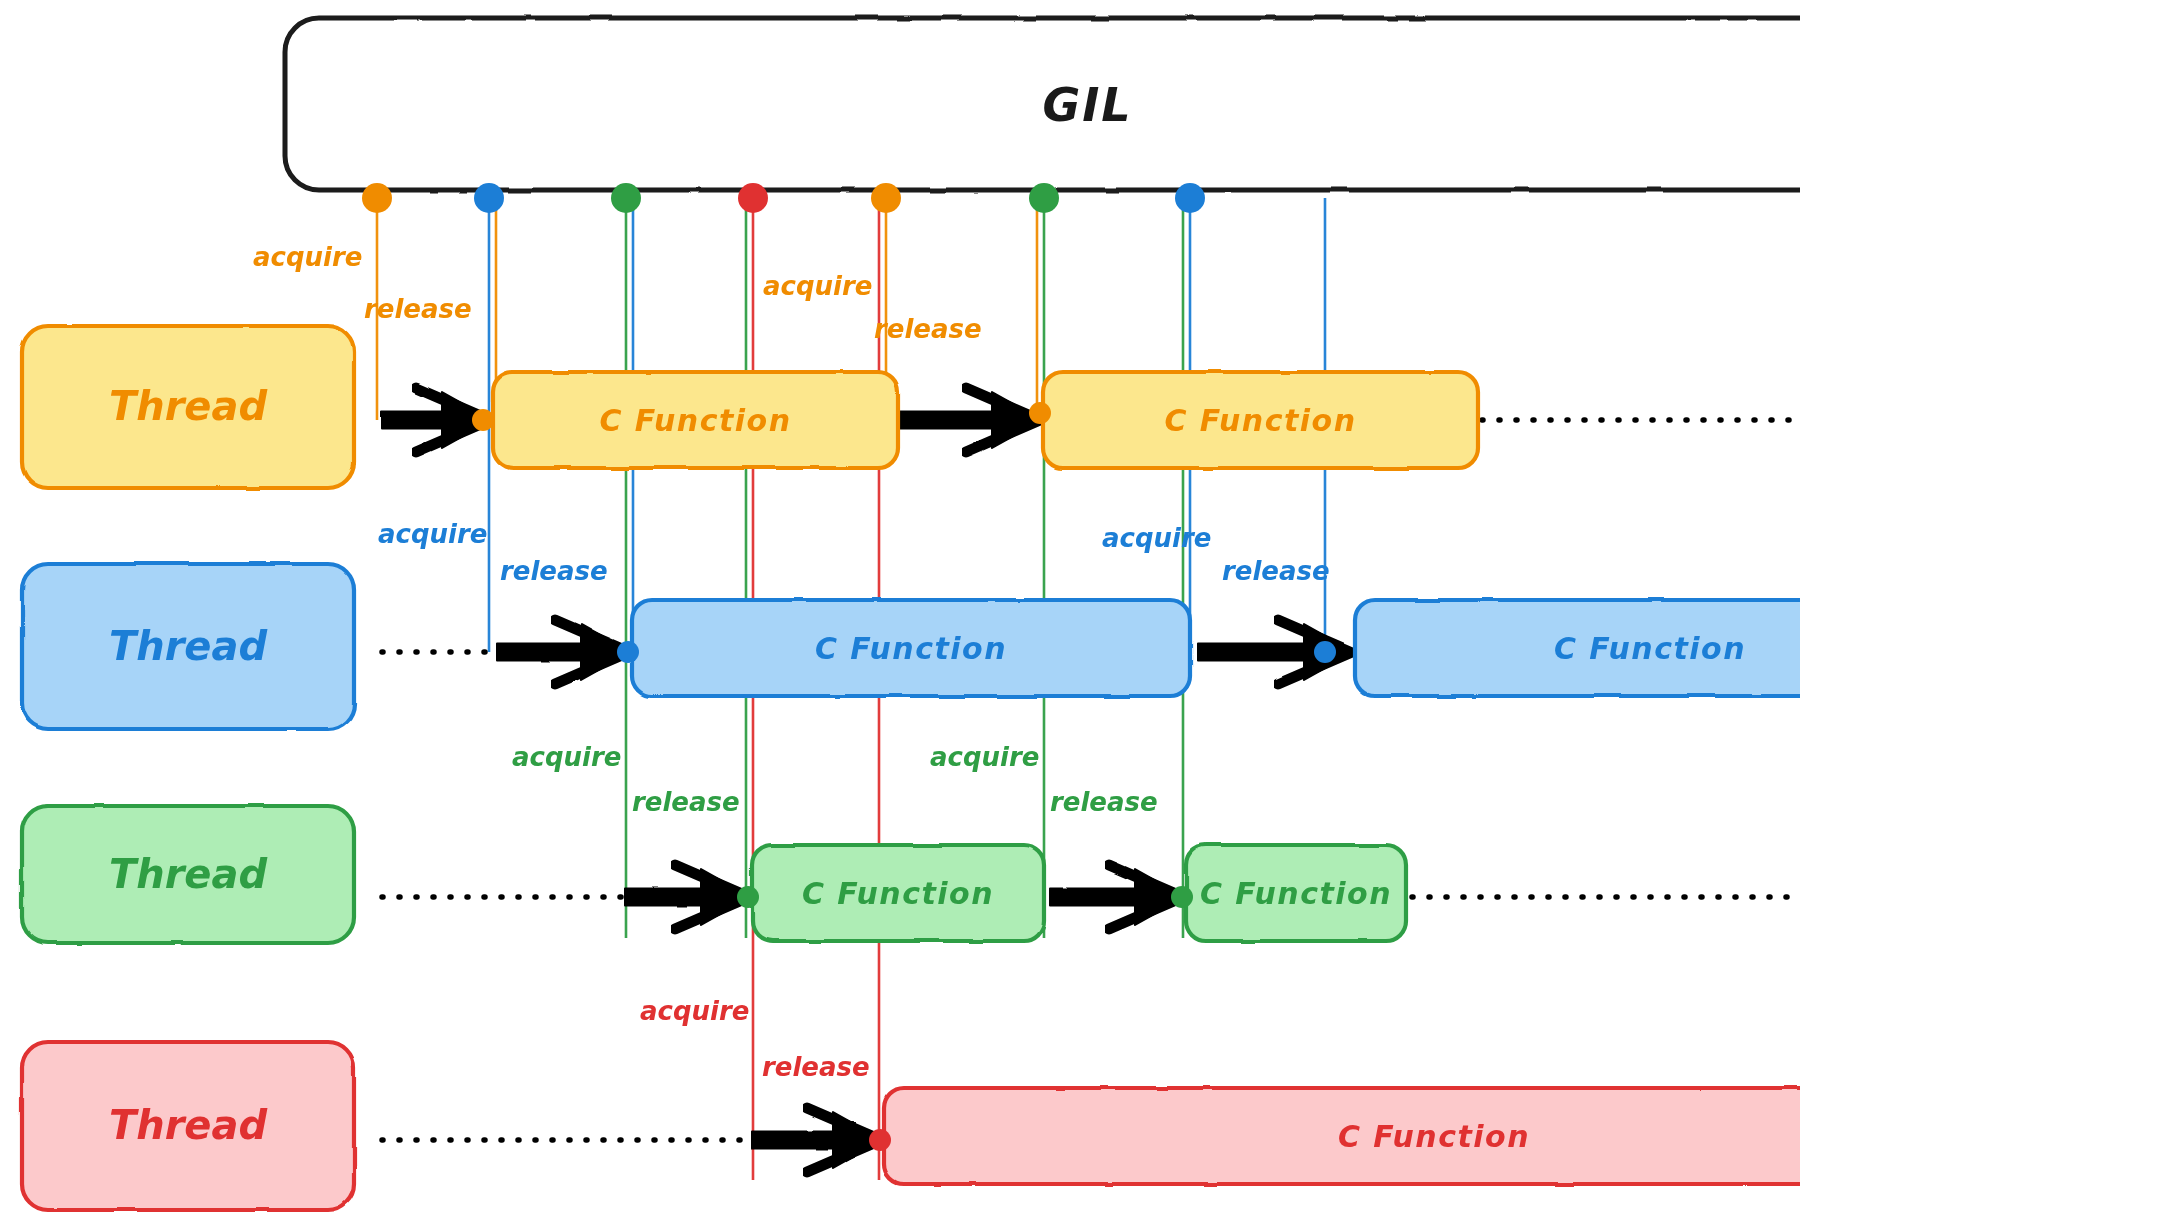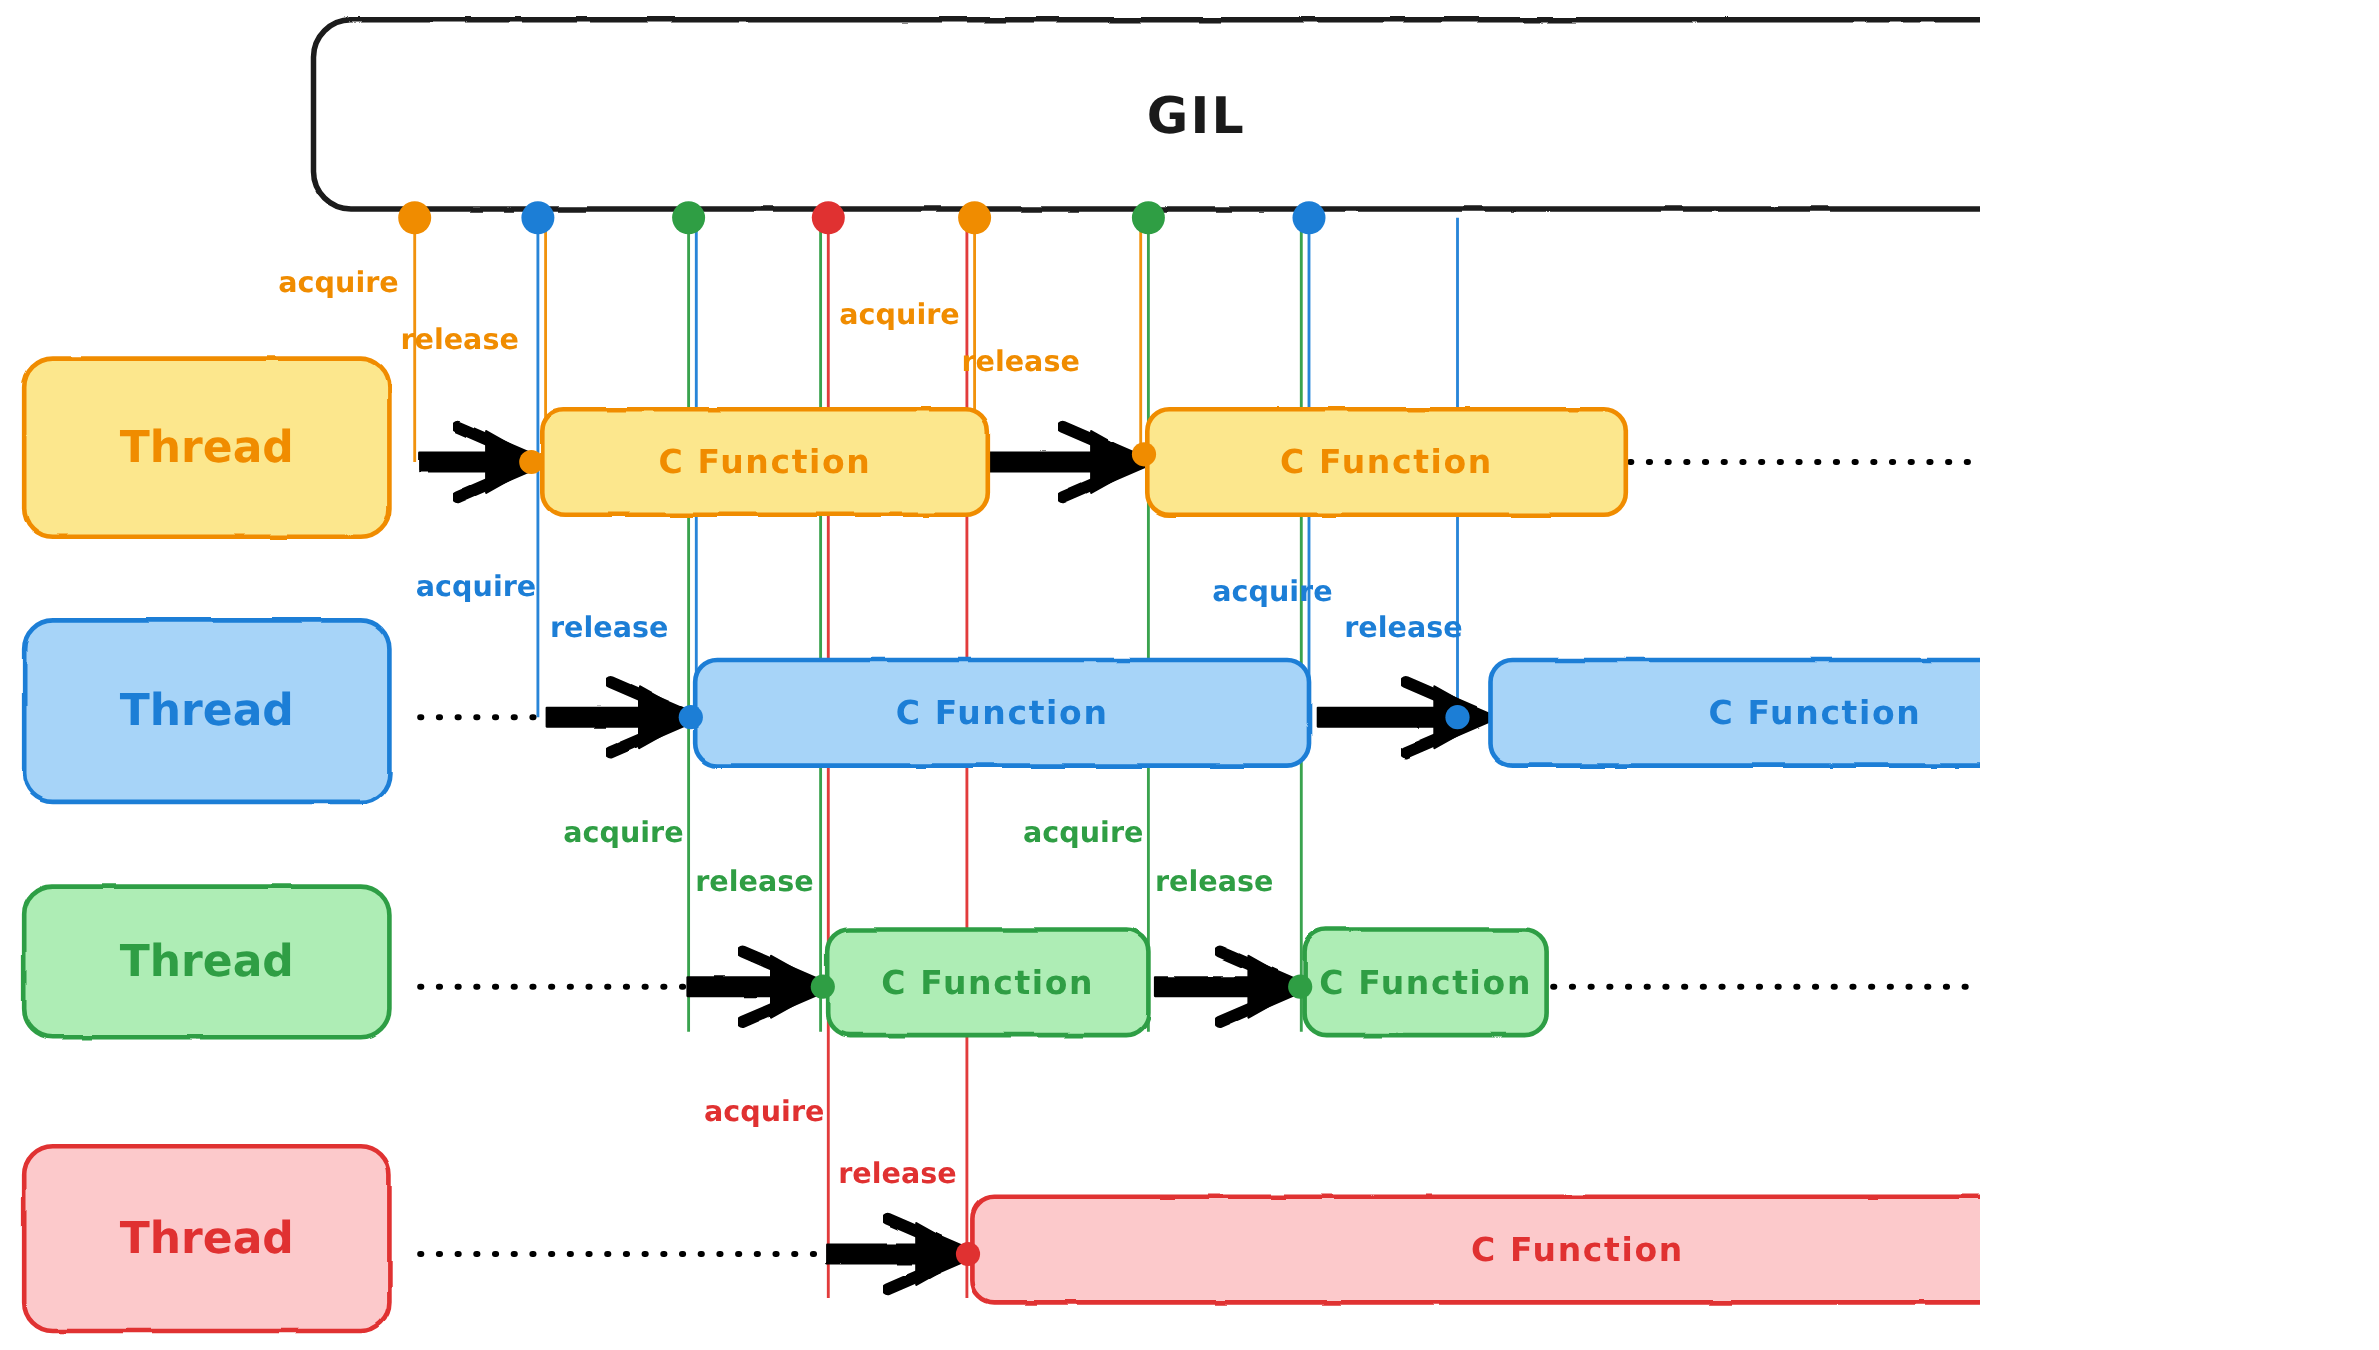--- a/index.html
+++ b/index.html
@@ -7,20 +7,21 @@
     padding: 0;
     background: #ffffff;
   }
   #stage {
     position: relative;
     width: 1800px;
     height: 1227px;
     background: #ffffff;
     font-family: "DejaVu Sans", sans-serif;
     overflow: hidden;
+    font-style: italic;
   }
   svg#diagram {
     position: absolute;
     left: 0;
     top: 0;
     width: 2163px;
     height: 1227px;
   }
   .hand-text {
     font-family: "DejaVu Sans", sans-serif;

